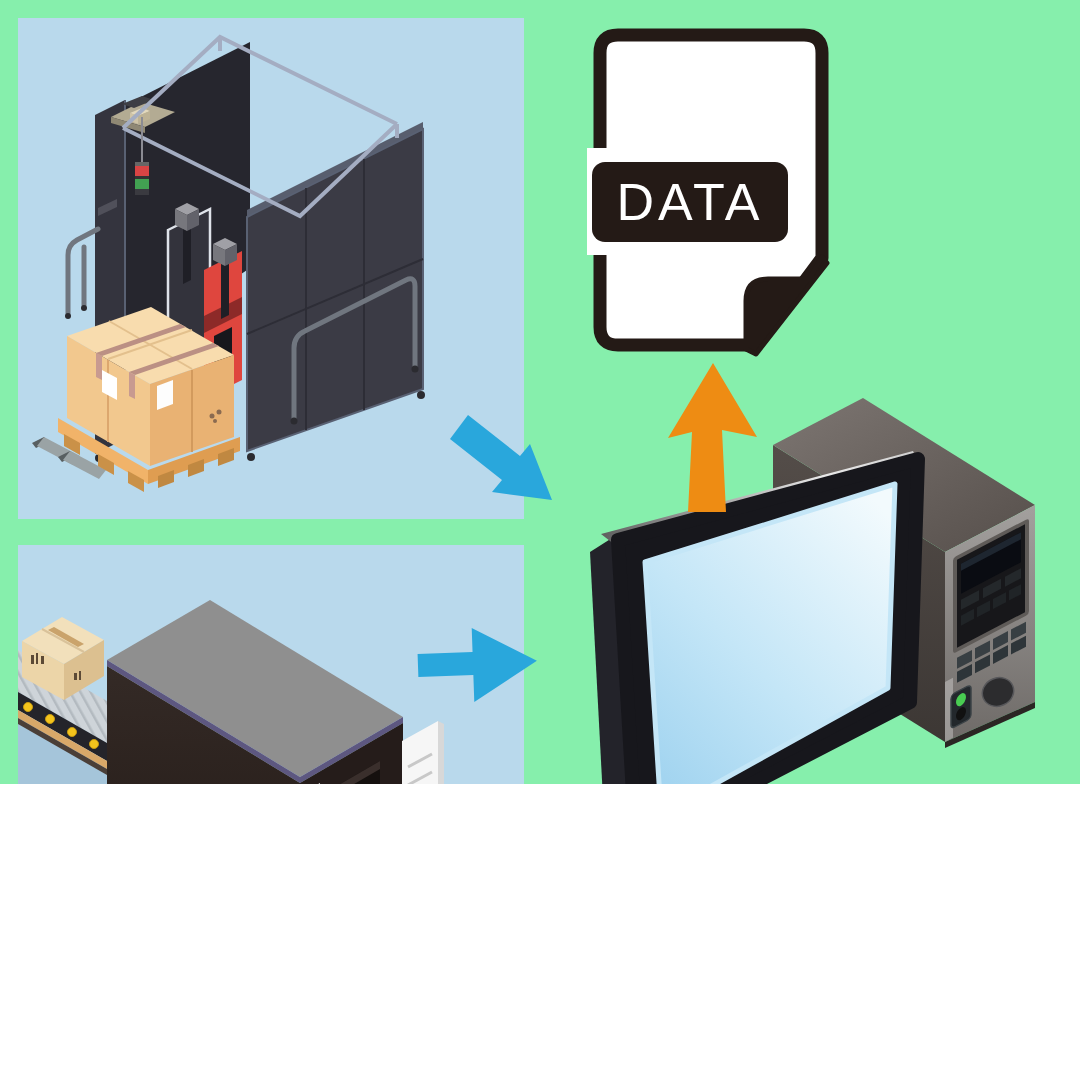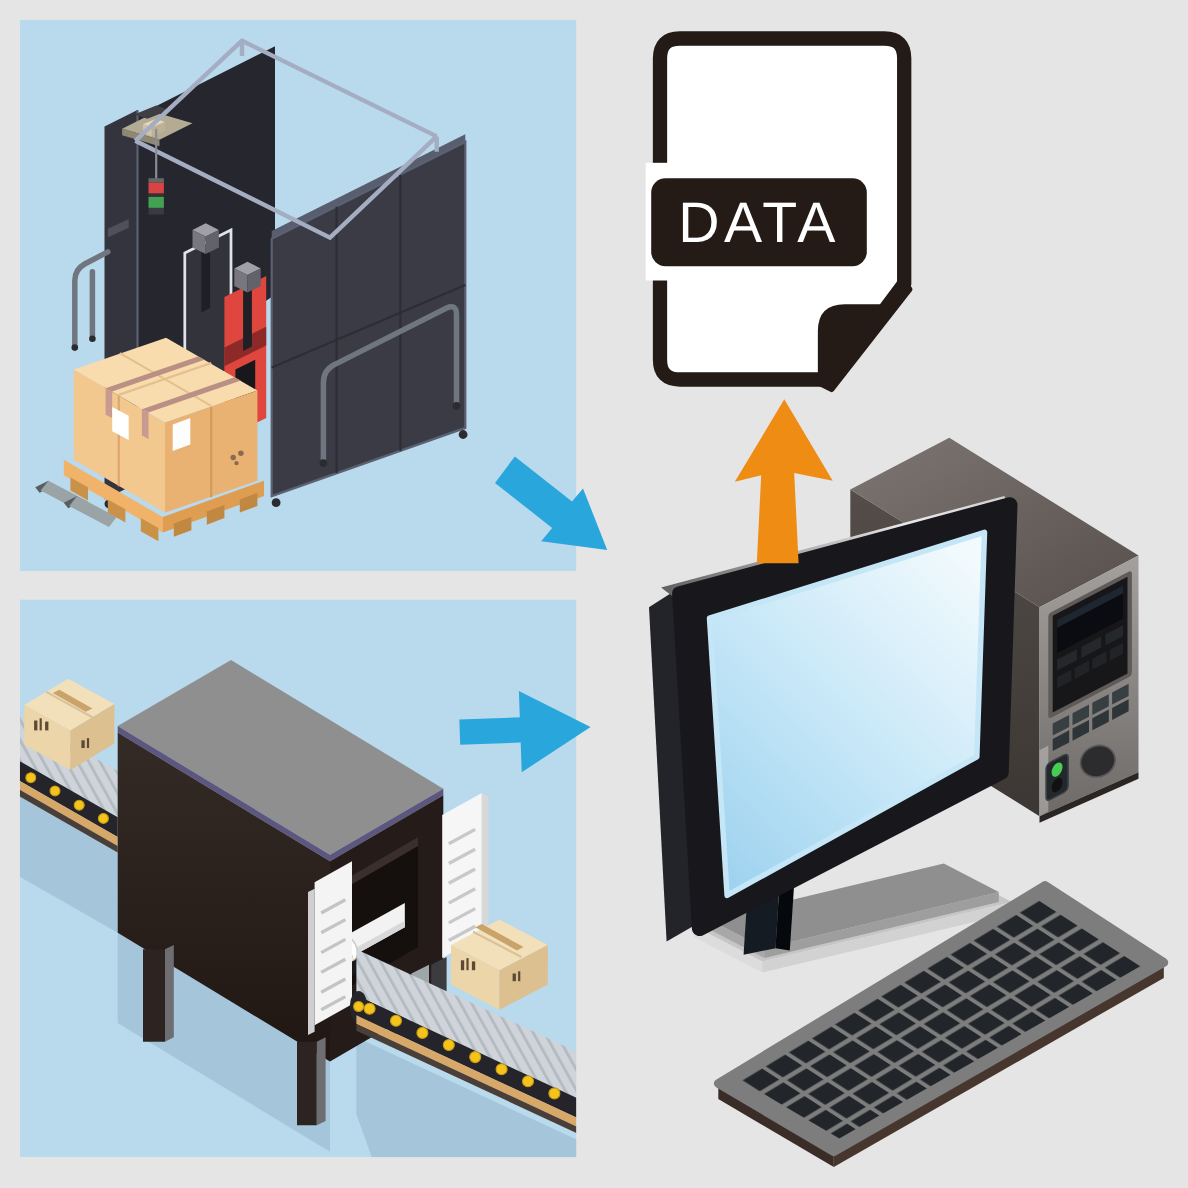--- a/index.html
+++ b/index.html
@@ -1,16 +1,16 @@
 <!DOCTYPE html>
 <html><head>
 <meta charset="utf-8">
 <style>
   html,body{margin:0;padding:0;background:#fff;}
-  .canvas{position:relative;width:1080px;height:1080px;background:#e5e5e5;overflow:hidden;
+  .canvas{position:relative;width:1080px;height:784px;background:#86efac;overflow:hidden;
           font-family:"Liberation Sans",sans-serif;}
   .abs{position:absolute;}
 </style>
 </head>
 <body>
 
 <div class="canvas">
 
   <svg class="abs" style="left:18px;top:18px" width="506" height="501" viewBox="0 0 506 501">
     <rect x="0" y="0" width="506" height="501" fill="#b9d9ec"></rect>

